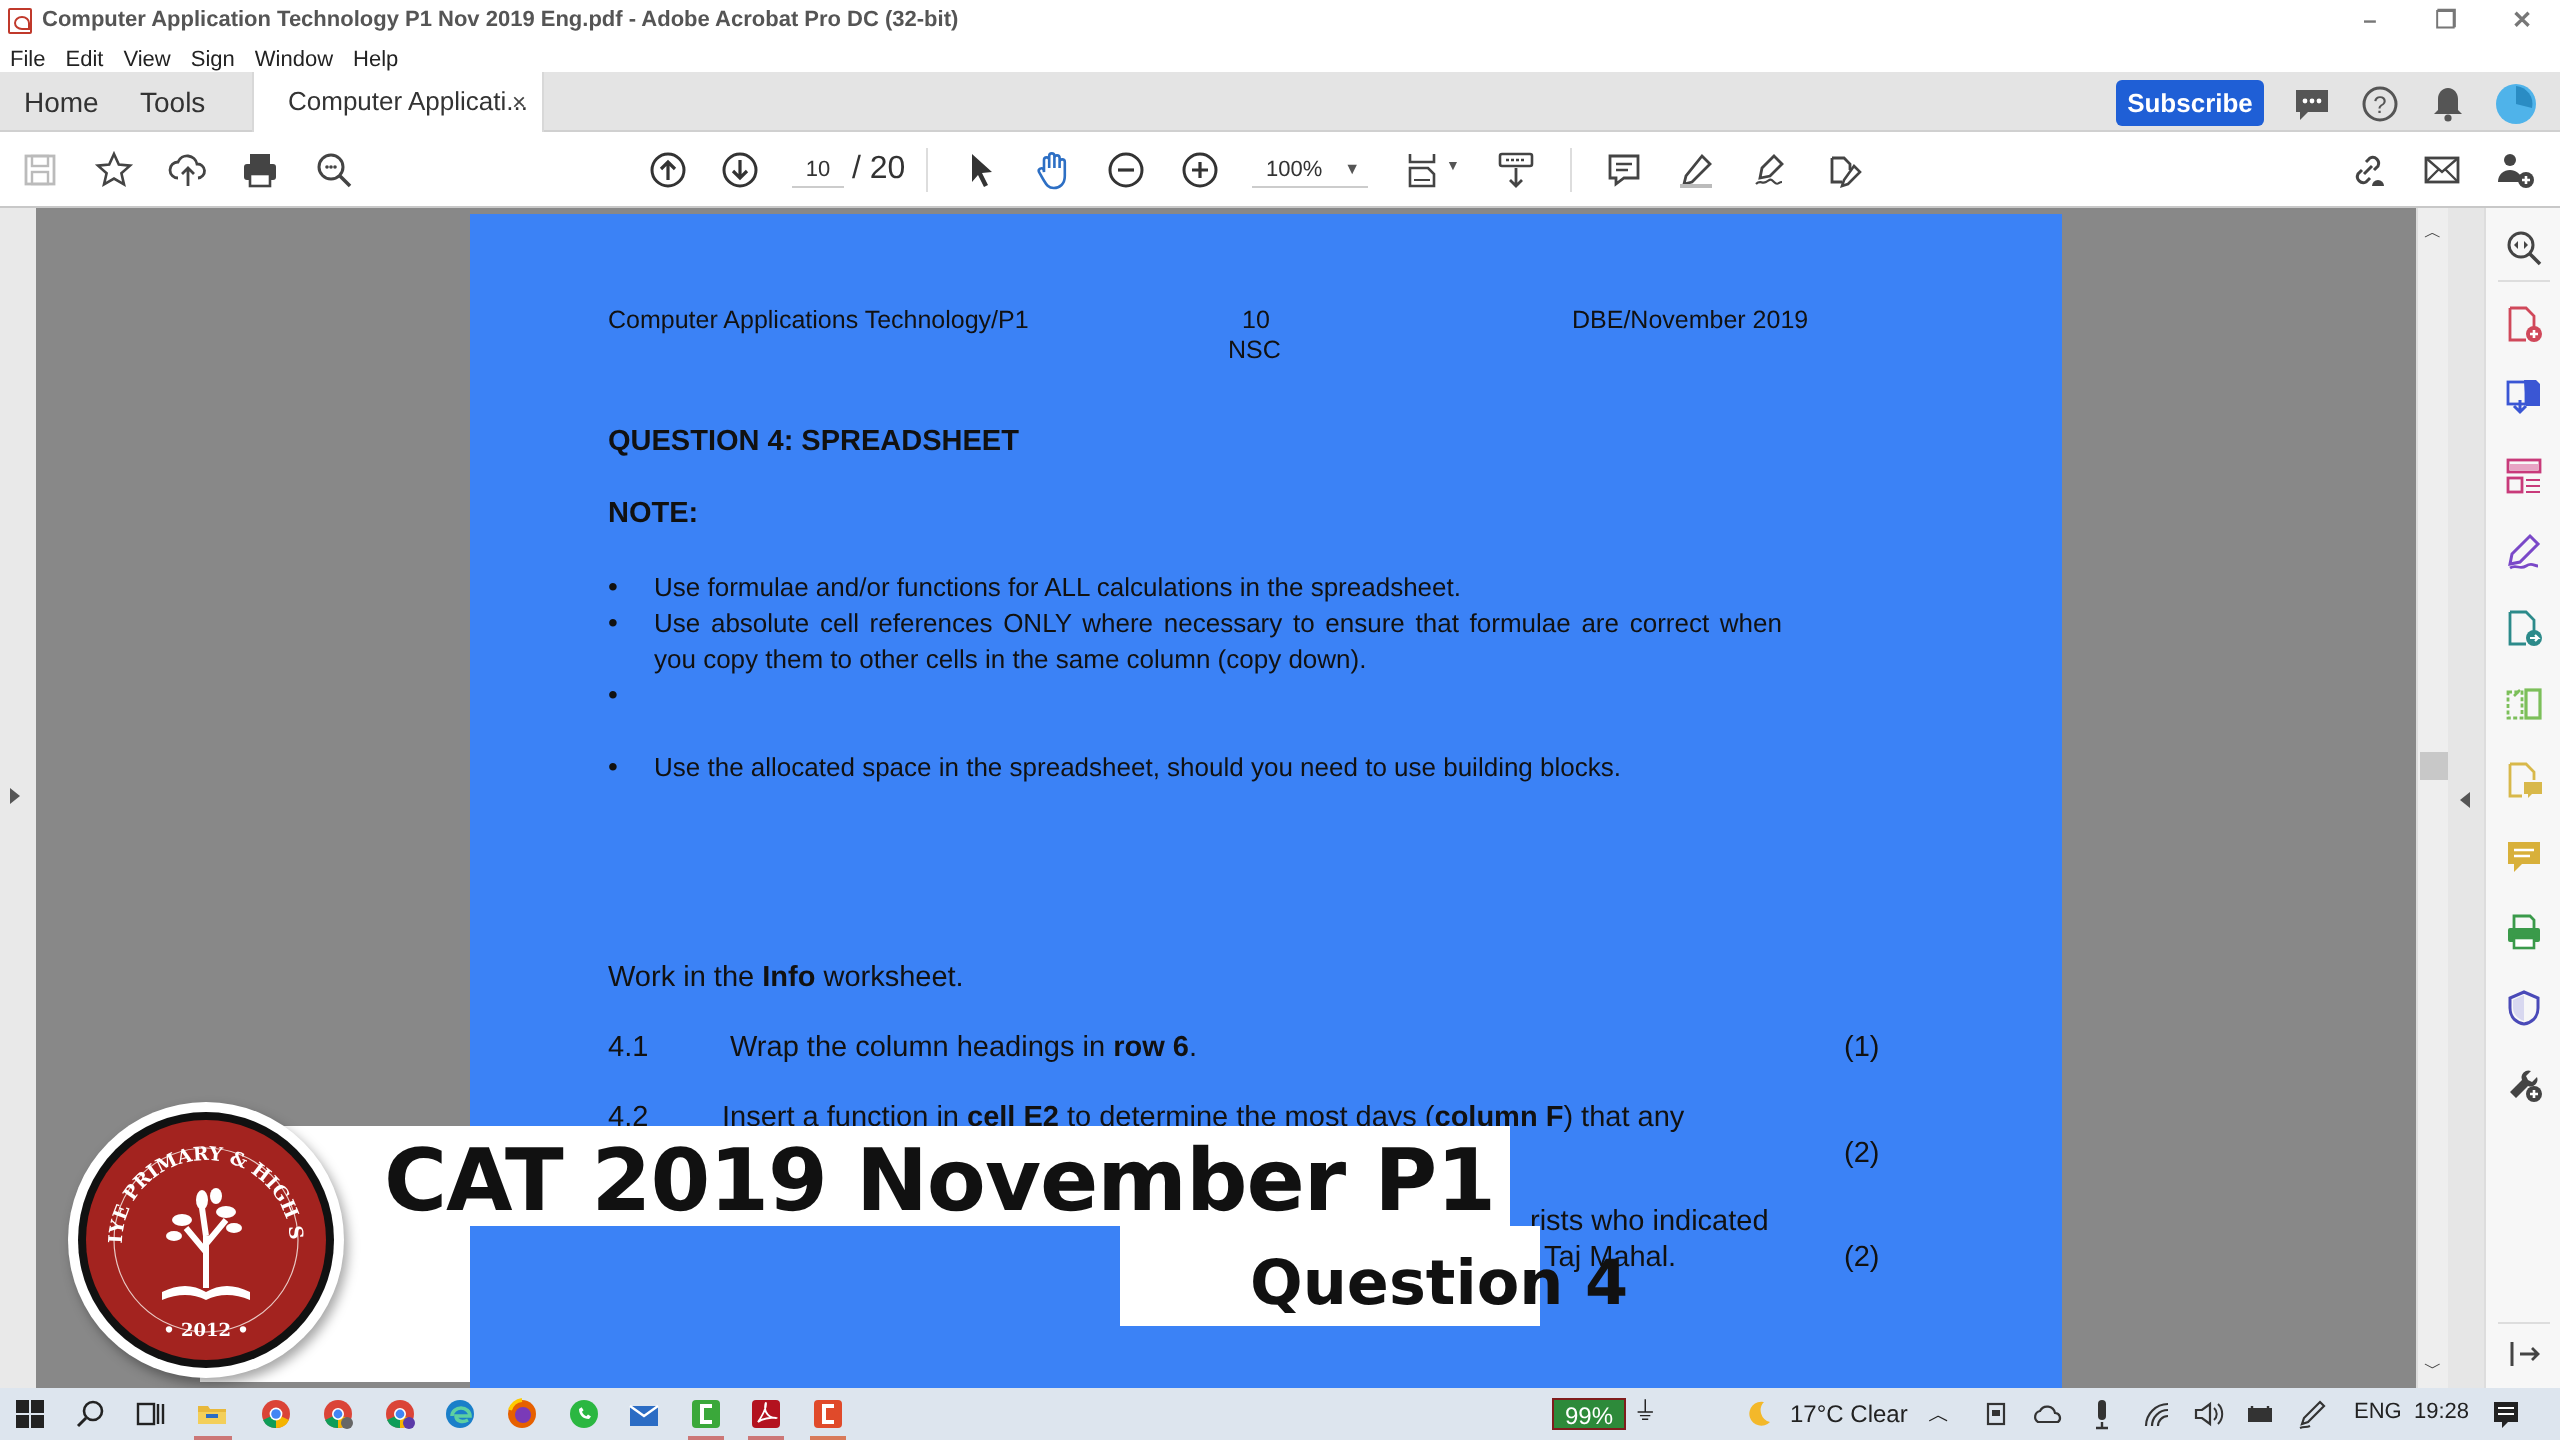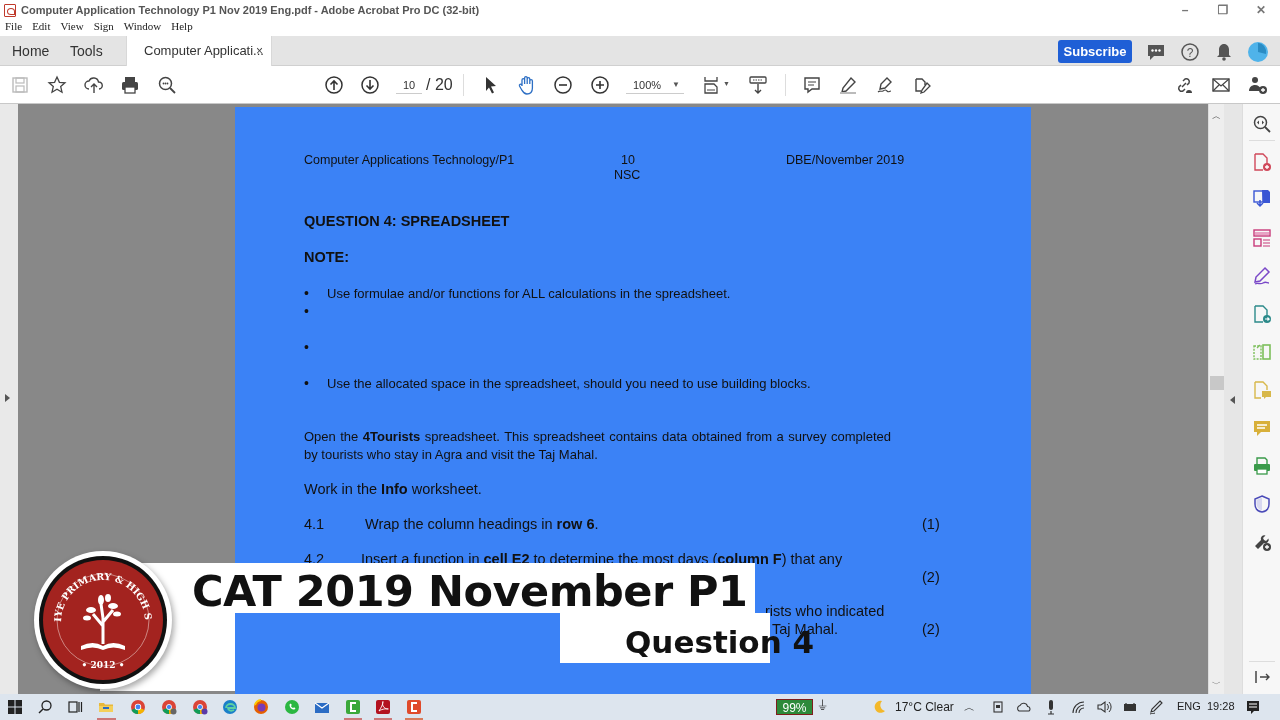--- a/index.html
+++ b/index.html
@@ -3,21 +3,21 @@
 <meta charset="utf-8">
 <style>
   * { box-sizing: border-box; margin: 0; padding: 0; }
   html, body { width: 1280px; height: 720px; overflow: hidden; background: #fff; font-family: "Liberation Sans", sans-serif; }
   .titlebar { position: absolute; top: 0; left: 0; width: 1280px; height: 20px; background: #fff; display: flex; align-items: center; font-weight: bold; }
   .titlebar .pdf-ico { width: 12px; height: 13px; margin-left: 4px; margin-right: 5px; border: 1px solid #c0392b; border-radius: 1px; position: relative; }
   .titlebar .pdf-ico::after { content: ""; position: absolute; left: 2px; top: 3px; width: 6px; height: 5px; border: 1px solid #c0392b; border-radius: 50% 50% 0 50%; }
   .titlebar .title { font-size: 11px; color: #555; }
   .winctl { position: absolute; right: 0; top: 0; display: flex; height: 20px; }
   .winctl span { width: 38px; text-align: center; font-size: 12px; color: #777; line-height: 20px; }
-  .menubar { position: absolute; top: 20px; left: 0; width: 1280px; height: 16px; background: #fff; display: flex; align-items: flex-start; padding-left: 5px; font-family: Liberation Serif, serif; }
+  .menubar { position: absolute; top: 20px; left: 0; width: 1280px; height: 16px; background: #fff; display: flex; align-items: flex-end; padding-left: 5px; }
   .menubar span { font-size: 11px; color: #222; margin-right: 10px; }
   .tabbar { position: absolute; top: 36px; left: 0; width: 1280px; height: 30px; background: #e4e4e4; border-bottom: 1px solid #d0d0d0; }
   .tabbar .nav-tab { position: absolute; top: 0; height: 30px; line-height: 30px; font-size: 14px; color: #333; }
   .tabbar .doc-tab { position: absolute; left: 100px; top: 0; width: 172px; height: 31px; background: #fff; line-height: 30px; font-size: 13px; color: #333; padding-left: 18px; border-left: 1px solid #d8d8d8; border-right: 1px solid #d8d8d8; }
   .tabbar .doc-tab .x { position: absolute; right: 8px; top: 0; font-size: 12px; color: #444; }
   .subscribe { position: absolute; left: 1058px; top: 40px; width: 74px; height: 23px; background: #1f5fd6; color: #fff; font-weight: bold; font-size: 13px; border-radius: 3px; text-align: center; line-height: 23px; }
   .hdr-ico { position: absolute; top: 42px; width: 20px; height: 20px; }
   .toolbar { position: absolute; top: 66px; left: 0; width: 1280px; height: 38px; background: #fff; border-bottom: 1px solid #c8c8c8; }
   .tb-ico { position: absolute; top: 9px; width: 20px; height: 20px; }
   .page-input { position: absolute; left: 396px; top: 76px; width: 26px; height: 18px; font-size: 11px; color: #333; text-align: center; border-bottom: 1px solid #ccc; line-height: 18px; }
@@ -218,25 +218,25 @@
     <span class="p-text" style="left:386px;top:46px;font-size:12.5px">10</span>
     <span class="p-text" style="left:379px;top:61px;font-size:12.5px">NSC</span>
     <span class="p-text" style="left:551px;top:46px;font-size:12.5px">DBE/November 2019</span>
 
     <span class="p-text" style="left:69px;top:106px;font-weight:bold">QUESTION 4: SPREADSHEET</span>
     <span class="p-text" style="left:69px;top:142px;font-weight:bold">NOTE:</span>
 
     <span class="bullet" style="top:178px">•</span>
     <div class="p-just last" style="left:92px;top:178px">Use formulae and/or functions for ALL calculations in the spreadsheet.</div>
     <span class="bullet" style="top:196px">•</span>
+    <div class="p-just last" style="left:92px;top:196px">Use absolute cell references ONLY where necessary to ensure that formulae are correct when you copy them to other cells in the same column (copy down).</div>
     <span class="bullet" style="top:232px">•</span>
     <span class="bullet" style="top:268px">•</span>
     <div class="p-just last" style="left:92px;top:268px">Use the allocated space in the spreadsheet, should you need to use building blocks.</div>
 
-    <div class="p-just last" style="left:69px;top:321px;width:587px"><span>Open the </span><b>4Tourists</b><span> spreadsheet. This spreadsheet contains data obtained from a survey completed by tourists who stay in Agra and visit the Taj Mahal.</span></div>
 
     <div class="p-text" style="left:69px;top:374px"><span>Work in the </span><b>Info</b><span> worksheet.</span></div>
 
     <span class="p-text" style="left:69px;top:409px">4.1</span>
     <div class="p-text" style="left:130px;top:409px"><span>Wrap the column headings in </span><b>row 6</b><span>.</span></div>
     <span class="p-text" style="left:687px;top:409px">(1)</span>
 
     <span class="p-text" style="left:69px;top:444px">4.2</span>
     <div class="p-text" style="left:126px;top:444px"><span>Insert a function in </span><b>cell E2</b><span> to determine the most days (</span><b>column F</b><span>) that any</span></div>
     <span class="p-text" style="left:687px;top:462px">(2)</span>

